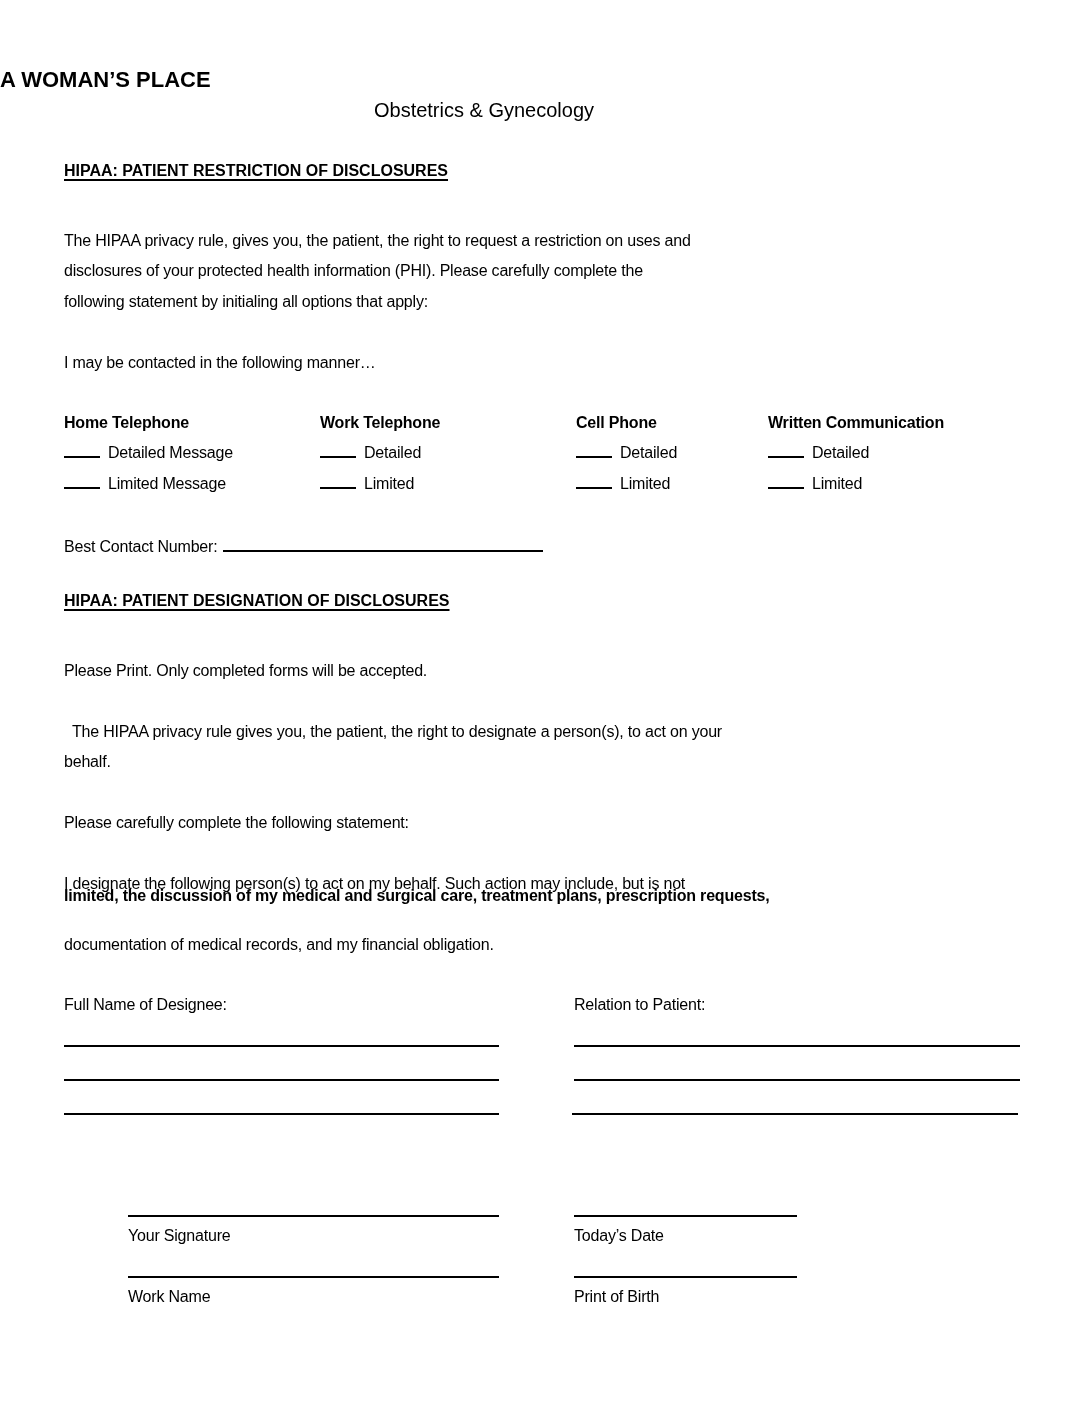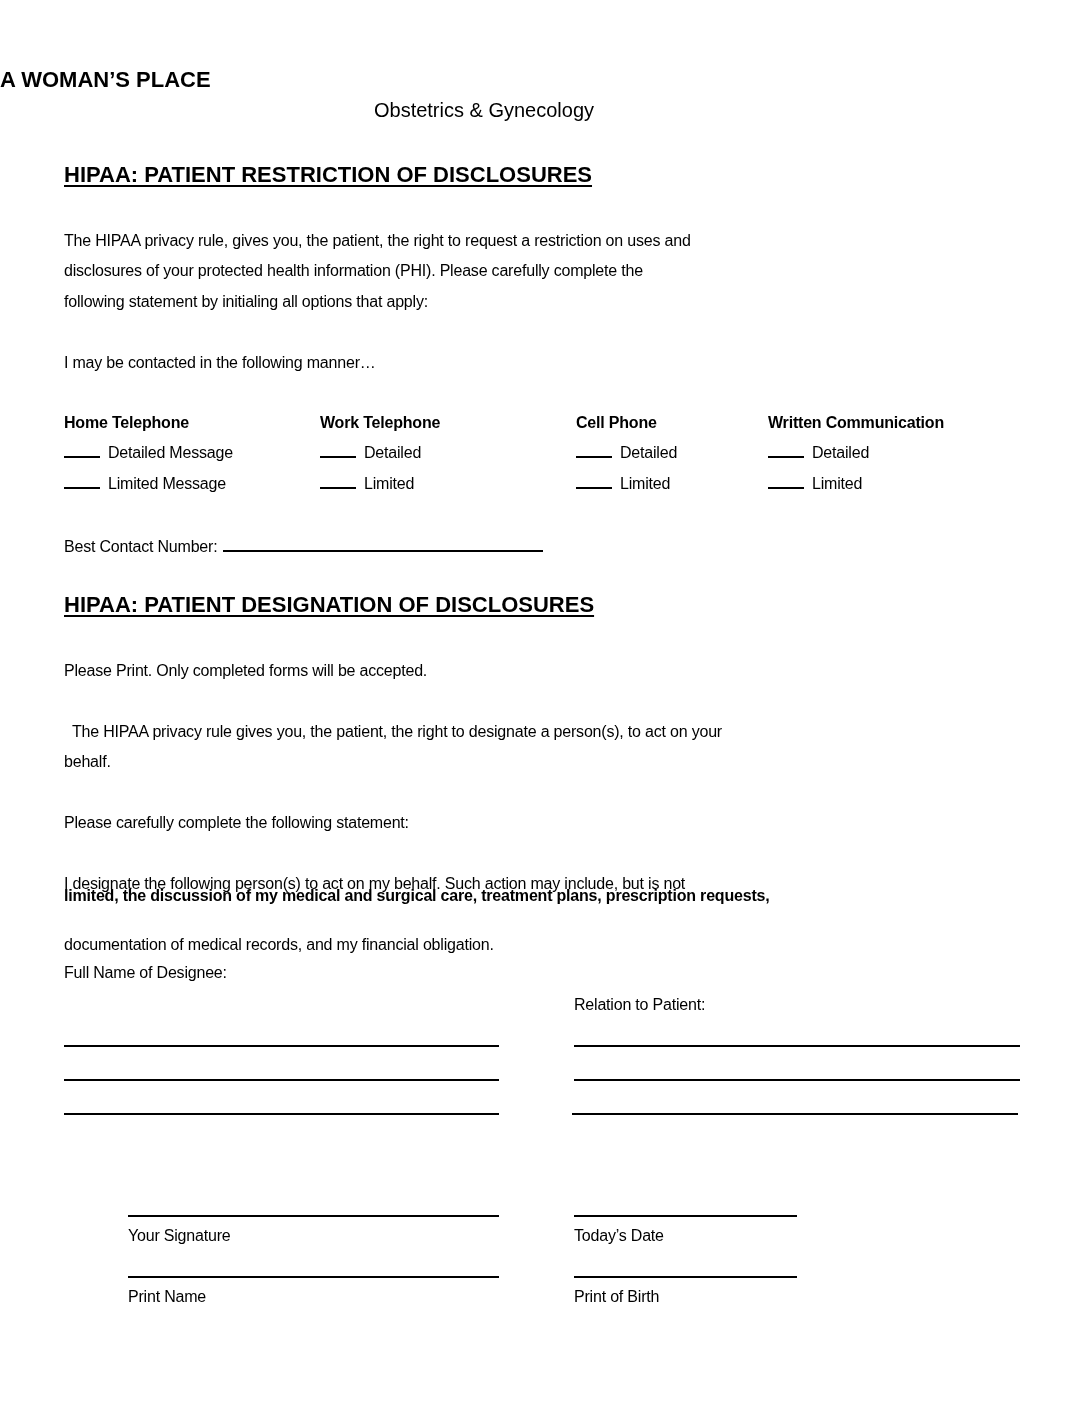--- a/index.html
+++ b/index.html
@@ -5,21 +5,21 @@
     html, body { margin: 0; padding: 0; background: #ffffff; }
     body {
       width: 1088px; height: 1408px; position: relative; overflow: hidden;
       font-family: "Liberation Sans", sans-serif; color: #000;
     }
     .abs { position: absolute; white-space: nowrap; }
     .t { font-size: 16px; line-height: 30px; letter-spacing: -0.2px; }
     .b { font-weight: bold; }
     .title { font-size: 22px; font-weight: bold; left: 0; width: 1088px; text-align: left; top: 67px; }
     .subtitle { font-size: 20px; left: 0; width: 968px; text-align: center; top: 99px; }
-    .heading { font-size: 22px; font-weight: bold; text-decoration: underline; text-decoration-thickness: 2px; text-underline-offset: 3px; }
+    .heading { font-size: 16px; font-weight: bold; text-decoration: underline; text-decoration-thickness: 2px; text-underline-offset: 3px; }
     .line { position: absolute; height: 2px; background: #000; }
     .blank { display: inline-block; width: 36px; border-bottom: 2px solid #000; height: 18px; margin-right: 8px; vertical-align: baseline; }
     .inline-line { display: inline-block; width: 320px; border-bottom: 2px solid #000; height: 20px; margin-left: 6px; vertical-align: baseline; }
   </style>
 </head>
 <body>
 
 <div class="abs title">A WOMAN’S PLACE</div>
 <div class="abs subtitle">Obstetrics &amp; Gynecology</div>
 
@@ -55,34 +55,34 @@
 
 <div class="abs t" style="left:64px; top:717px;margin-left:8px;">The HIPAA privacy rule gives you, the patient, the right to designate a person(s), to act on your</div>
 <div class="abs t" style="left:64px; top:747px;">behalf.</div>
 
 <div class="abs t" style="left:64px; top:808px;">Please carefully complete the following statement:</div>
 
 <div class="abs t" style="left:64px; top:869px;">I designate the following person(s) to act on my behalf.  Such action may include, but is not</div>
 <div class="abs t" style="left:64px; top:881px;font-weight:bold;">limited, the discussion of my medical and surgical care, treatment plans, prescription requests,</div>
 <div class="abs t" style="left:64px; top:930px;">documentation of medical records, and my financial obligation.</div>
 
-<div class="abs t" style="left:64px; top:958px;text-align:right;">Full Name of Designee:</div>
+<div class="abs t" style="left:64px; top:990px;text-align:right;">Full Name of Designee:</div>
 <div class="abs t" style="left:574px; top:990px;">Relation to Patient:</div>
 
 <div class="line" style="left:64px; top:1045px; width:435px;"></div>
 <div class="line" style="left:64px; top:1079px; width:435px;"></div>
 <div class="line" style="left:64px; top:1113px; width:435px;"></div>
 
 <div class="line" style="left:574px; top:1045px; width:446px;"></div>
 <div class="line" style="left:574px; top:1079px; width:446px;"></div>
 <div class="line" style="left:572px; top:1113px; width:446px;"></div>
 
 <div class="line" style="left:128px; top:1215px; width:371px;"></div>
 <div class="abs t" style="left:128px; top:1221px;">Your Signature</div>
 
 <div class="line" style="left:574px; top:1215px; width:223px;"></div>
 <div class="abs t" style="left:574px; top:1221px;">Today’s Date</div>
 
 <div class="line" style="left:128px; top:1276px; width:371px;"></div>
-<div class="abs t" style="left:128px; top:1282px;">Print Name</div>
+<div class="abs t" style="left:128px; top:1282px;">Work Name</div>
 
 <div class="line" style="left:574px; top:1276px; width:223px;"></div>
 <div class="abs t" style="left:574px; top:1282px;">Print of Birth</div>
 
 </body></html>

